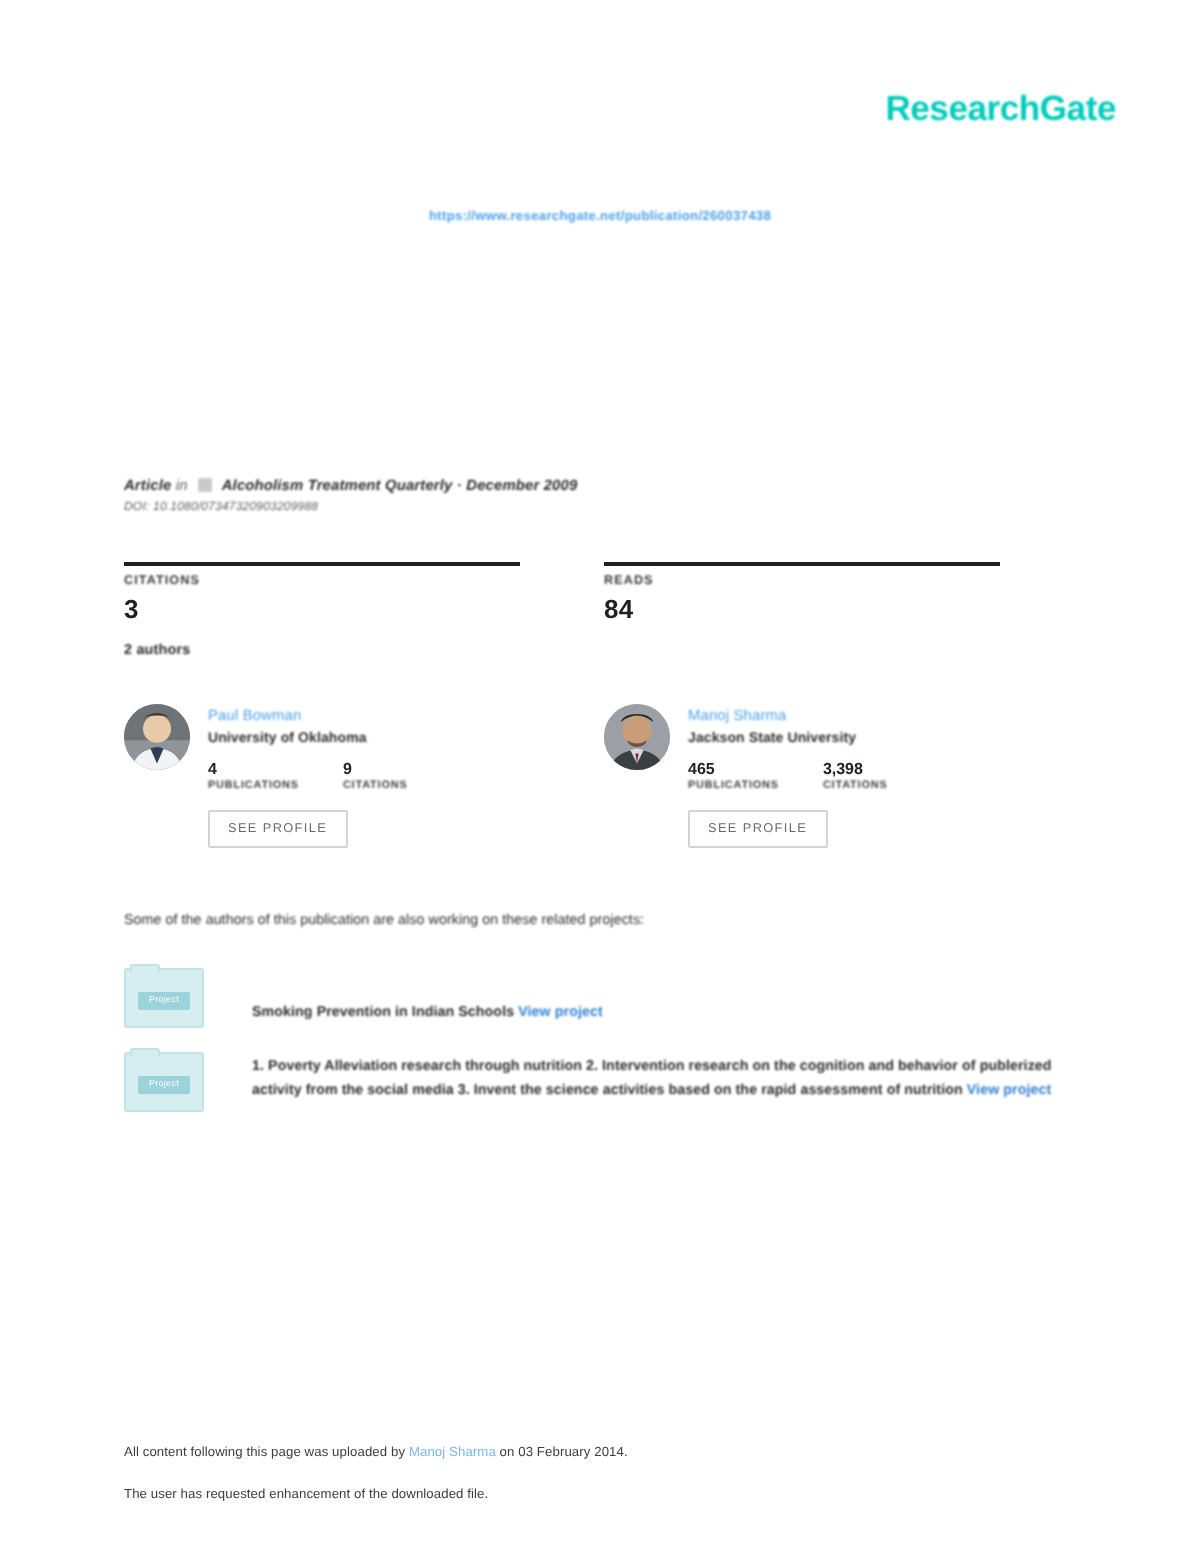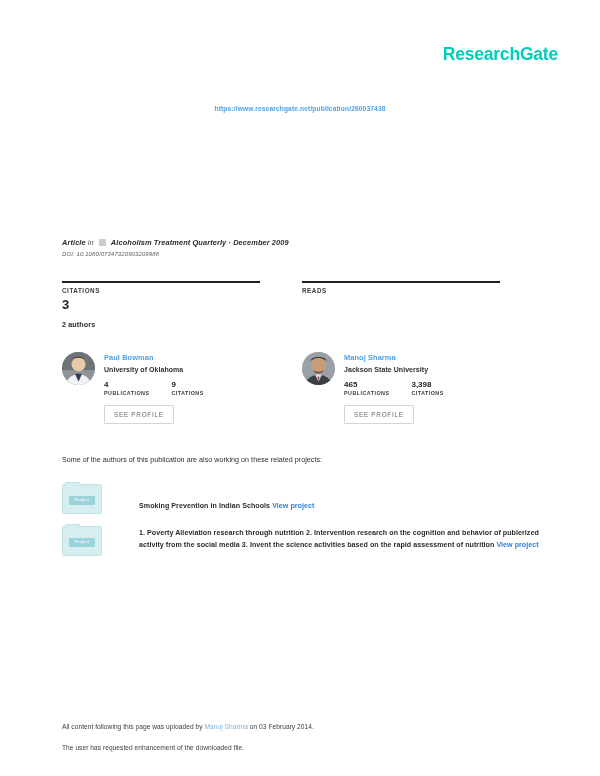--- a/index.html
+++ b/index.html
@@ -155,21 +155,21 @@
     flex: 0 0 33px;
     overflow: hidden;
     position: relative;
     background: #b9bdc2;
   }
   .avatar svg { display: block; width: 100%; height: 100%; }
 
   .author-body { flex: 1 1 auto; min-width: 0; padding-top: 1px; }
   .author-name {
     font-size: 7.4px;
-    font-weight: bold;
+    font-weight: normal;
     color: #4da2e8;
     letter-spacing: 0.1px;
     white-space: nowrap;
     filter: blur(0.5px);
   }
   .author-affil {
     margin-top: 3.5px;
     font-size: 7px;
     font-weight: bold;
     color: #2f2f31;
@@ -262,21 +262,21 @@
     background: #9bd3da;
     border-radius: 1px;
     color: #ffffff;
     font-size: 4.4px;
     line-height: 8.5px;
     text-align: center;
     letter-spacing: 0.2px;
   }
   .project-text {
     flex: 1 1 auto;
-    padding-left: 37px;
+    padding-left: 24px;
     padding-top: 16px;
     font-size: 7.1px;
     font-weight: bold;
     line-height: 1.75;
     color: #2b2b2b;
     letter-spacing: 0.05px;
     filter: blur(0.5px);
   }
   .project-row.multiline .project-text { padding-top: 1px; }
   .view-project {
@@ -324,20 +324,21 @@
 
   <div class="stats">
     <div class="stat-col">
       <div class="stat-rule"></div>
       <div class="stat-label">CITATIONS</div>
       <div class="stat-value">3</div>
     </div>
     <div class="stat-col">
       <div class="stat-rule"></div>
       <div class="stat-label">READS</div>
+      <div class="stat-value">84</div>
     </div>
   </div>
 
   <div class="authors-heading">2 authors</div>
 
   <div class="authors-grid">
 
     <div class="author-card">
       <div class="avatar">
         <svg viewBox="0 0 40 40" aria-hidden="true">

